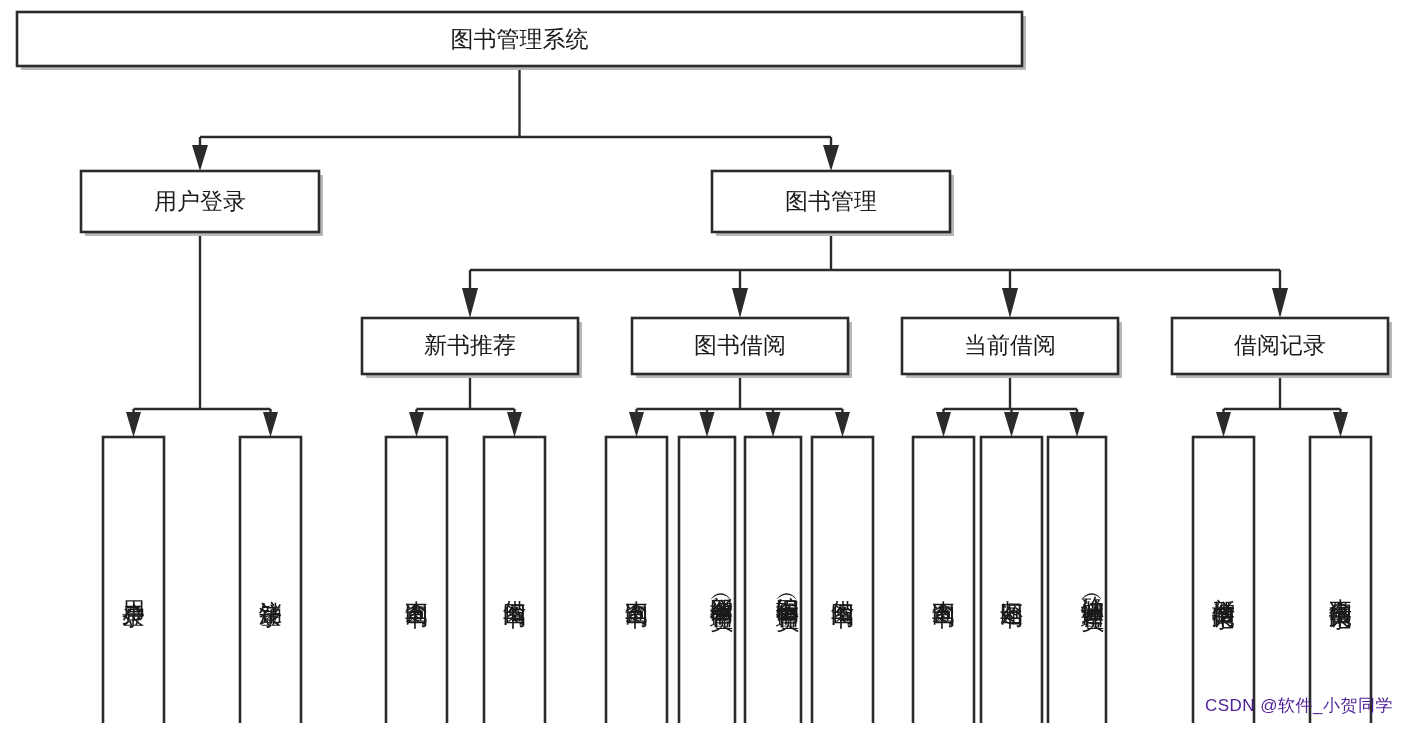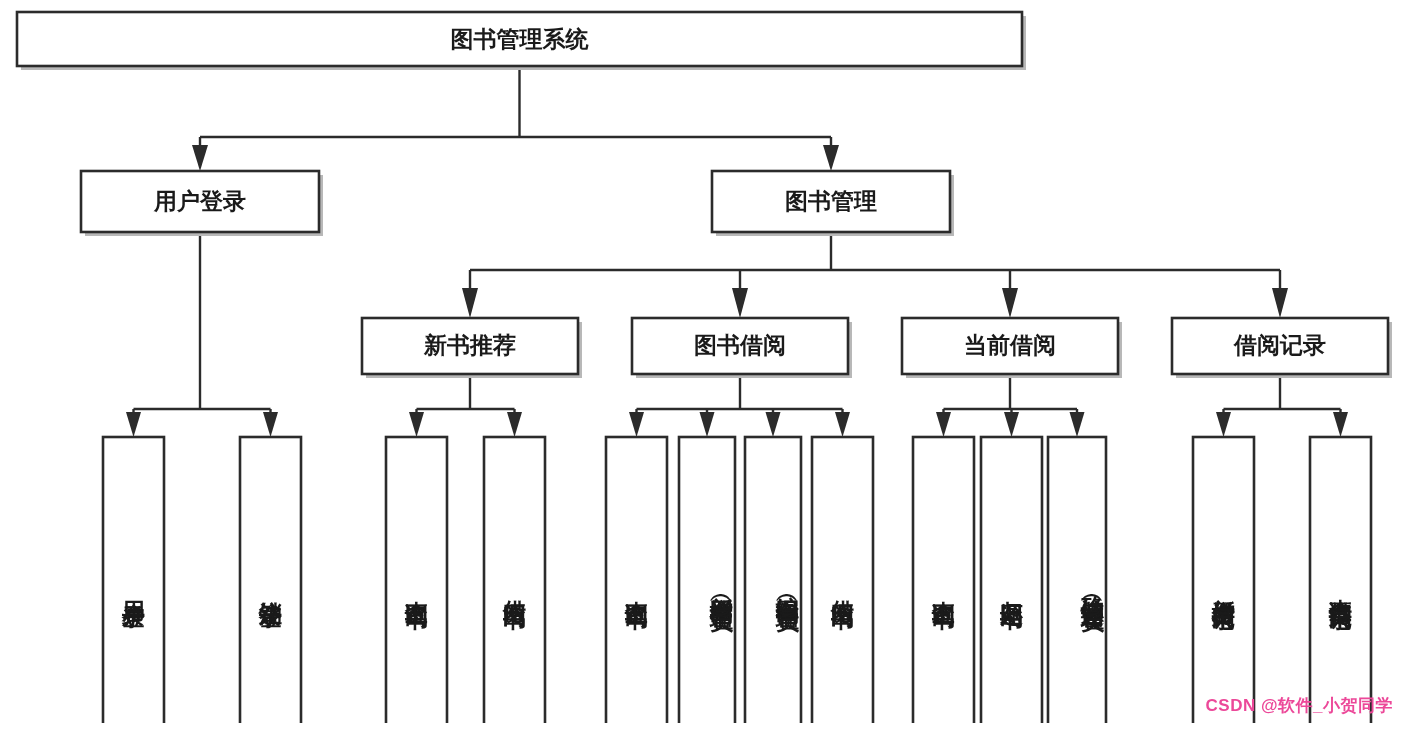--- a/index.html
+++ b/index.html
@@ -10,21 +10,20 @@
   }
   body {
     font-family: "Liberation Sans", "DejaVu Sans", sans-serif;
   }
   #diagram-root {
     position: relative;
     width: 1405px;
     height: 723px;
     background: #ffffff;
     overflow: hidden;
-    font-weight: bold;
   }
   svg#flow {
     position: absolute;
     top: 0;
     left: 0;
     width: 1405px;
     height: 747px;
     display: block;
   }
   .node-rect {
@@ -69,21 +68,21 @@
     text-align: center;
     white-space: pre-line;
     pointer-events: none;
   }
   #watermark {
     position: absolute;
     right: 12px;
     bottom: 6px;
     font-family: "Liberation Sans", "DejaVu Sans", sans-serif;
     font-size: 17px;
-    color: #ec4899;
+    color: #4c1d95;
     letter-spacing: 0.5px;
     user-select: none;
   }
 </style>
 </head>
 <body>
 
 <div id="diagram-root">
 
   <svg id="flow" viewBox="0 0 1405 747" xmlns="http://www.w3.org/2000/svg">

